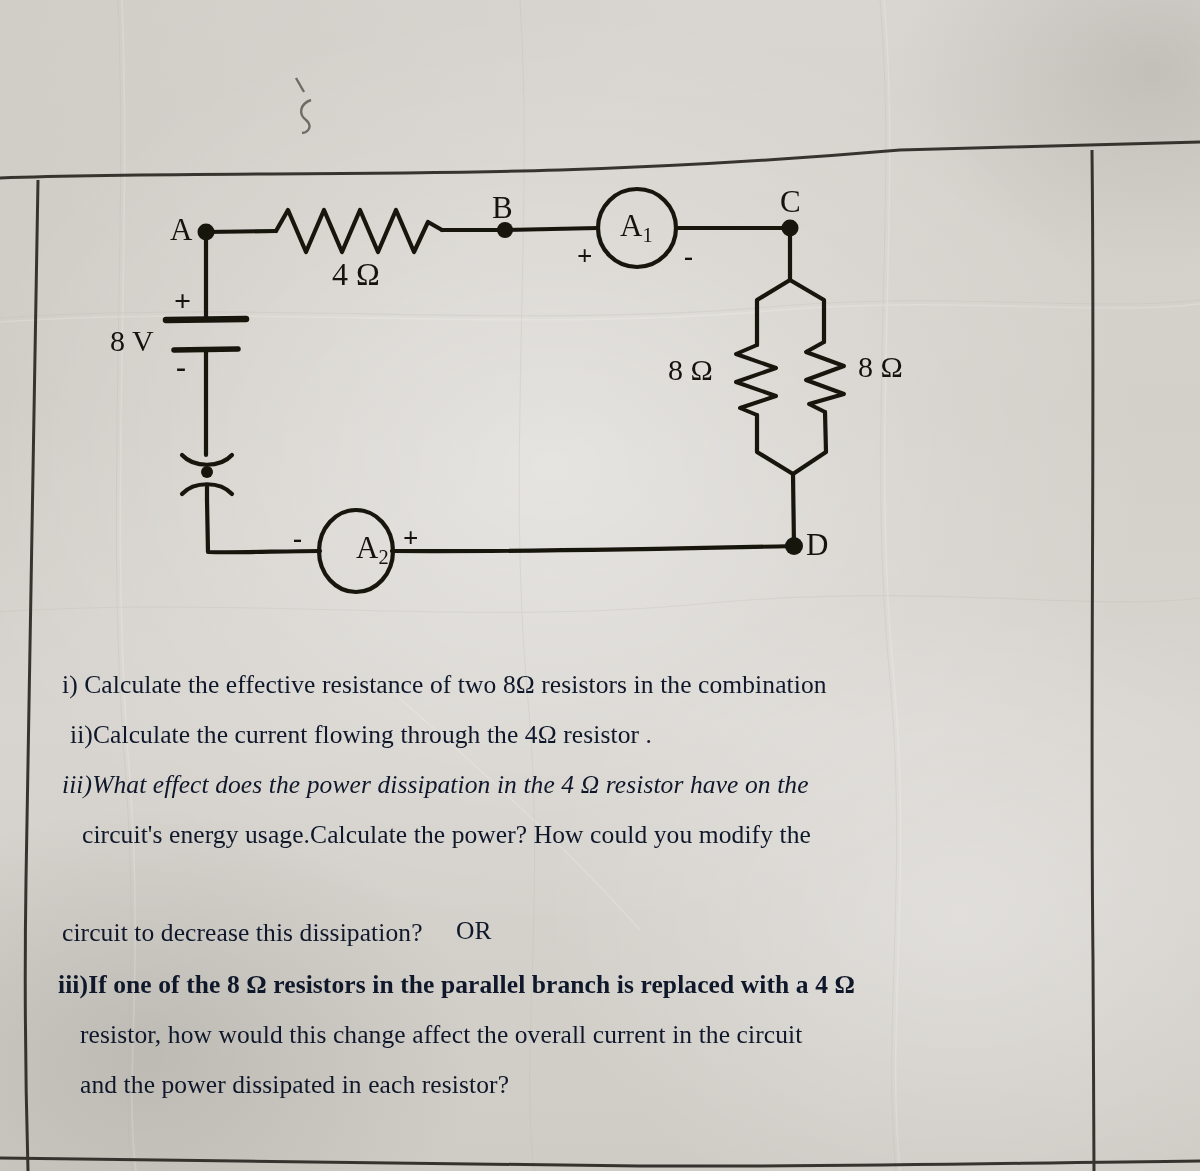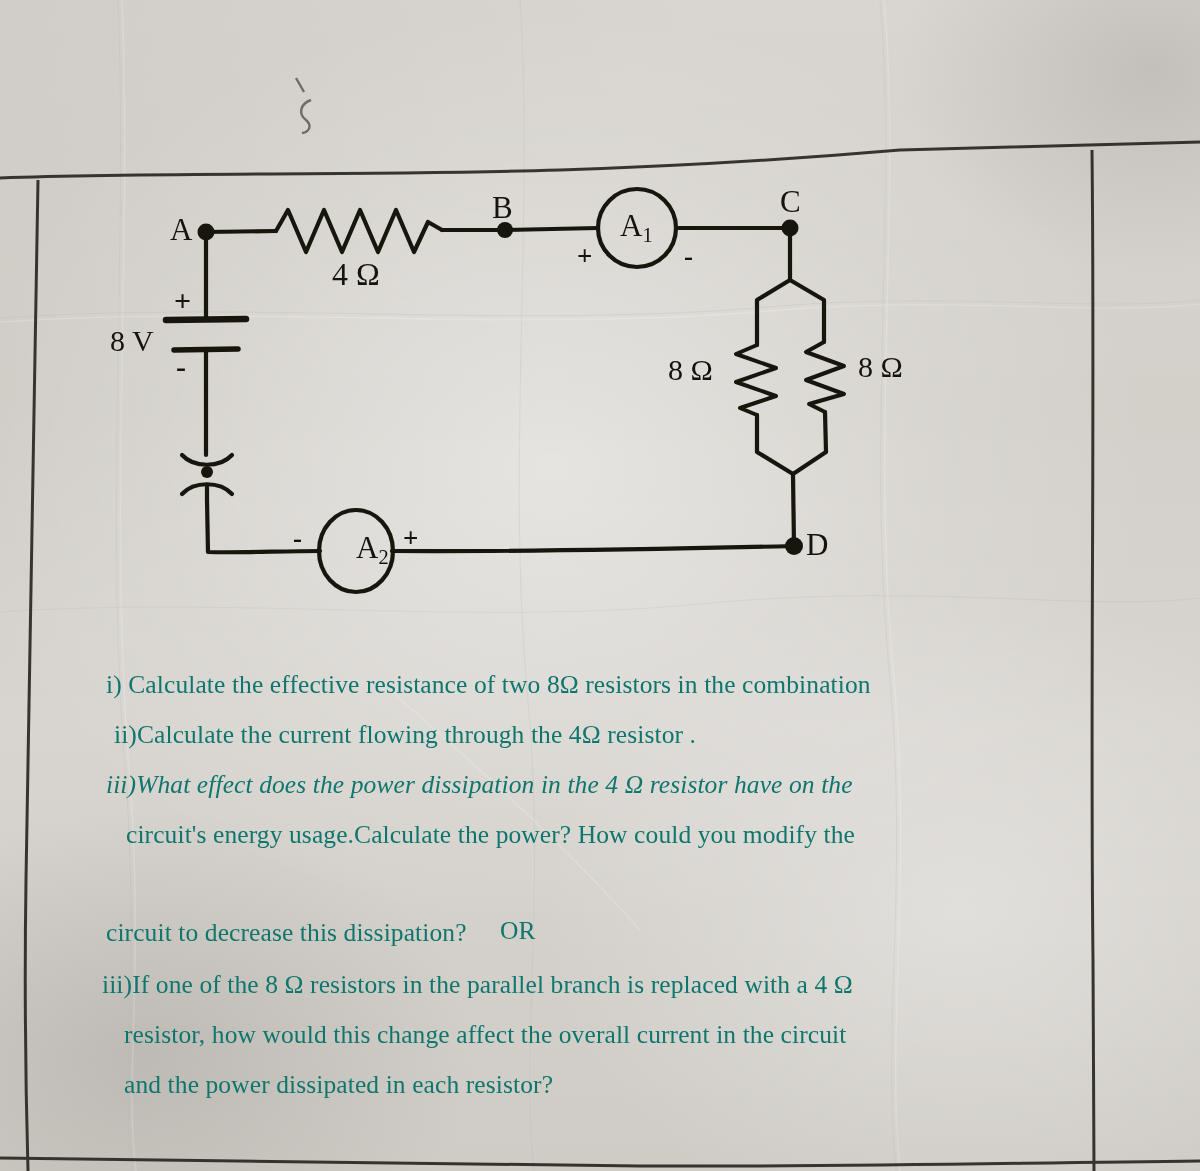--- a/index.html
+++ b/index.html
@@ -27,27 +27,26 @@
   #svgroot{position:absolute;left:0;top:0;}
   .lbl{
     position:absolute;
     color:#16130f;
     font-family:"Liberation Serif", serif;
     white-space:nowrap;
     line-height:1;
   }
   .qtext{
     position:absolute;
-    color:#0f766e;
+    color:#0f172a;
     font-family:"Liberation Serif", serif;
     font-size:25.5px;
     white-space:nowrap;
     line-height:1;
     letter-spacing:.1px;
-    margin-left:44px;
   }
   .sub{font-size:.66em;vertical-align:-0.30em;}
 </style>
 </head>
 <body>
 
 <div id="paper"></div>
 
 <svg id="creases" width="1200" height="1171">
   <g stroke="#b9b5ad" fill="none" stroke-width="1.1" opacity="0.45">
@@ -179,15 +178,15 @@
 <div class="lbl" style="left:403px;top:525px;font-size:27px;font-weight:bold;">+</div>
 
 <div class="qtext" style="left:62px;top:672px;">i) Calculate the  effective resistance of two 8Ω resistors  in the combination</div>
 <div class="qtext" style="left:70px;top:722px;">ii)Calculate the   current flowing through the 4Ω resistor .</div>
 <div class="qtext" style="left:62px;top:772px;font-style:italic;">iii)What effect does the power dissipation in the 4 Ω resistor have on the</div>
 <div class="qtext" style="left:82px;top:822px;">circuit's energy usage.Calculate the  power? How could you modify the</div>
 <div class="qtext" style="left:62px;top:920px;">circuit to decrease this dissipation?</div>
 
 <div class="qtext" style="left:456px;top:918px;text-align:right;">OR</div>
 
-<div class="qtext" style="left:58px;top:972px;">iii)If one of the 8 Ω resistors in the parallel branch is replaced with a 4 Ω</div>
+<div class="qtext" style="left:58px;top:972px;font-weight:bold;">iii)If one of the 8 Ω resistors in the parallel branch is replaced with a 4 Ω</div>
 <div class="qtext" style="left:80px;top:1022px;">resistor, how would this change affect the overall current in the circuit</div>
 <div class="qtext" style="left:80px;top:1072px;text-align:center;">and the power dissipated in each resistor?</div>
 
 </body></html>

